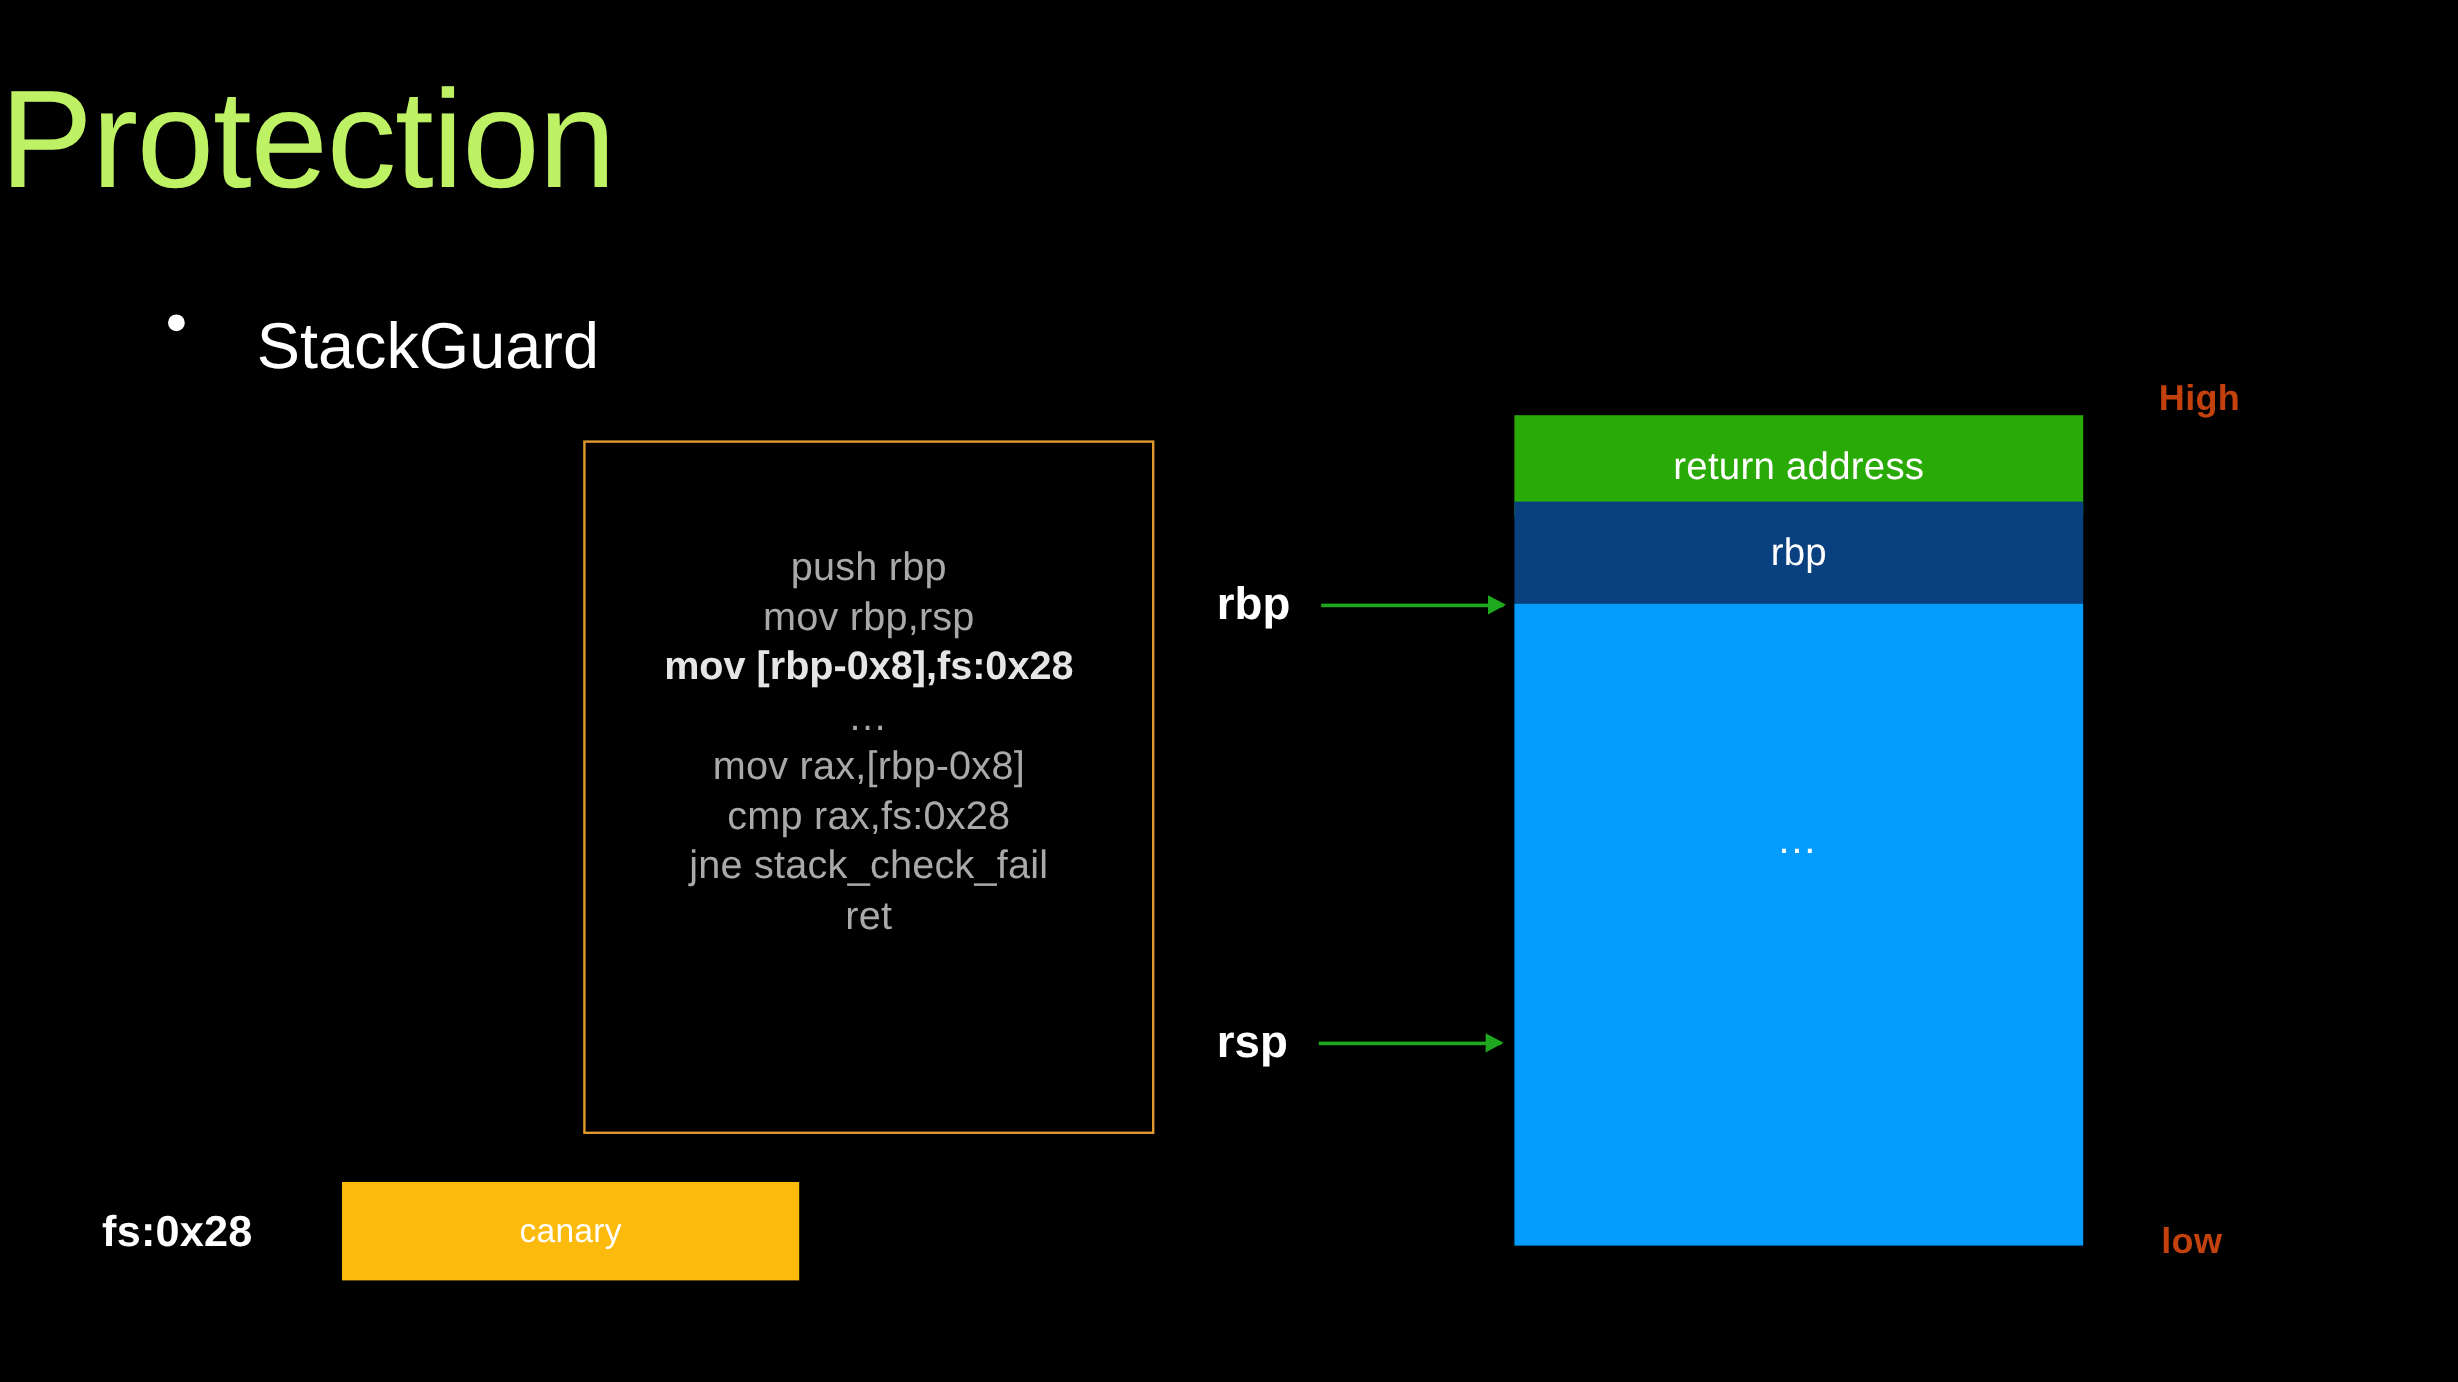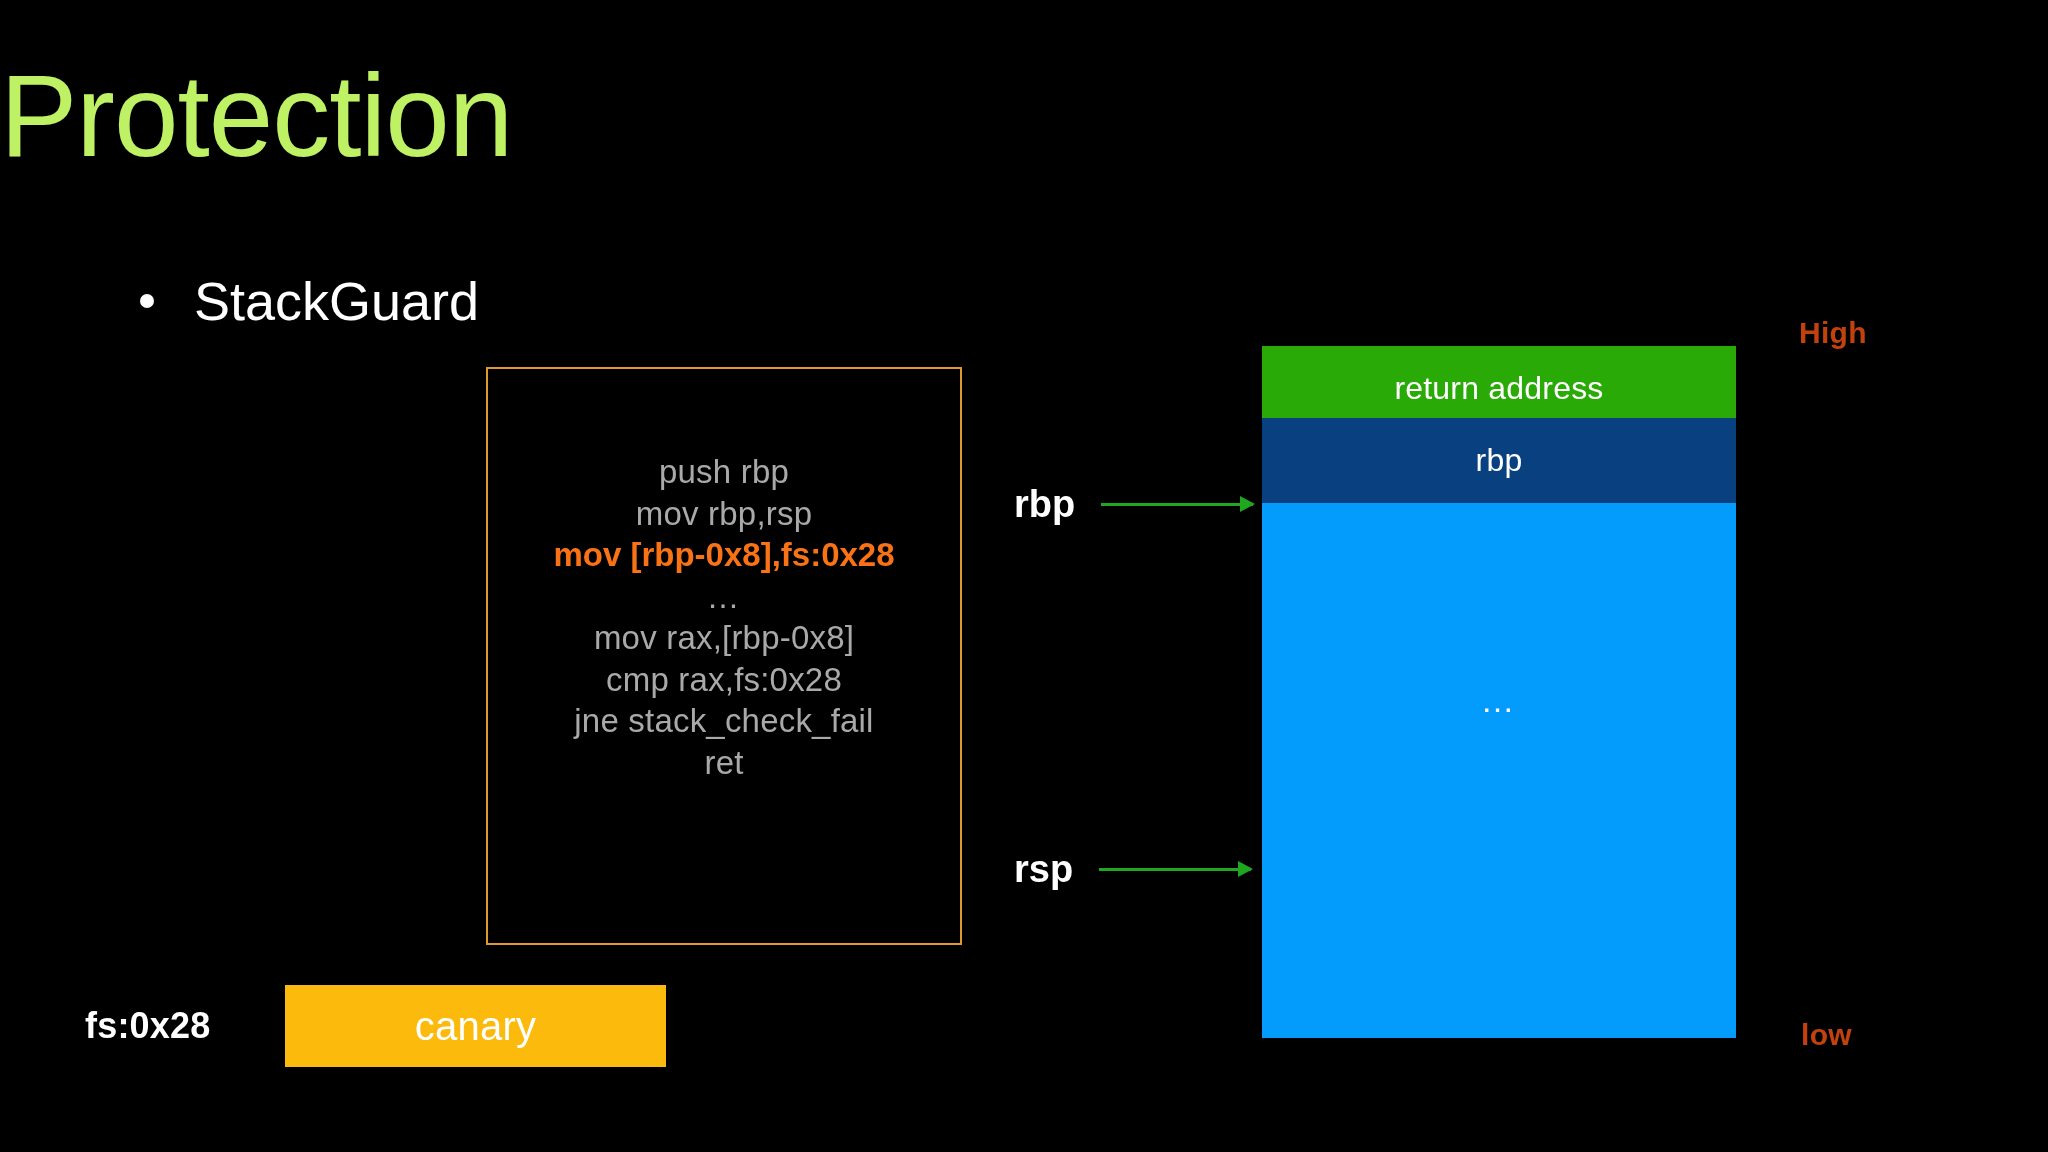--- a/index.html
+++ b/index.html
@@ -38,23 +38,21 @@
     color: #bef264;
     white-space: nowrap;
   }
 
   
   #bullet-row {
     position: absolute;
     left: 140px;
     top: 262px;
     display: flex;
-    align-items: center;
-    gap: 40px;
-    margin-top: 12px;
+    gap: 60px;
   }
   #bullet-dot {
     width: 14px;
     height: 14px;
     border-radius: 50%;
     background: #ffffff;
     flex: 0 0 auto;
   }
   #bullet-label {
     font-size: 54px;
@@ -84,21 +82,21 @@
   }
   .code-line {
     font-size: 33px;
     line-height: 41.5px;
     font-weight: 400;
     color: #a9a9a9;
     white-space: nowrap;
     letter-spacing: 0.2px;
   }
   .code-line.hl {
-    color: #f97316;
+    color: #e5e5e5;
     font-weight: 700;
     letter-spacing: 0px;
   }
   .code-line.ellipsis {
     color: #a9a9a9;
     letter-spacing: 2px;
   }
 
   
   #stack {
@@ -217,21 +215,21 @@
   #canary-box {
     width: 381px;
     height: 82px;
     background: #fbba0c;
     display: flex;
     align-items: center;
     justify-content: center;
     margin-left: 0px;
   }
   #canary-label {
-    font-size: 40px;
+    font-size: 28px;
     font-weight: 400;
     color: #ffffff;
     letter-spacing: 0.2px;
     line-height: 1;
   }
 </style>
 </head>
 <body>
 
 <div id="slide">

